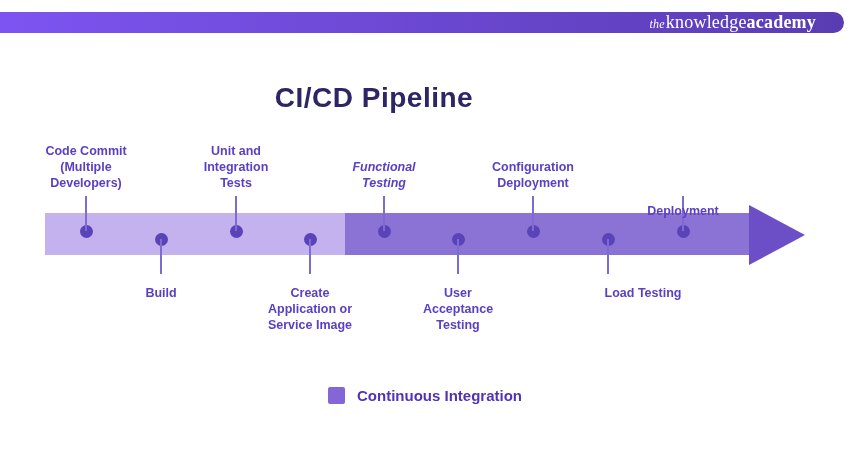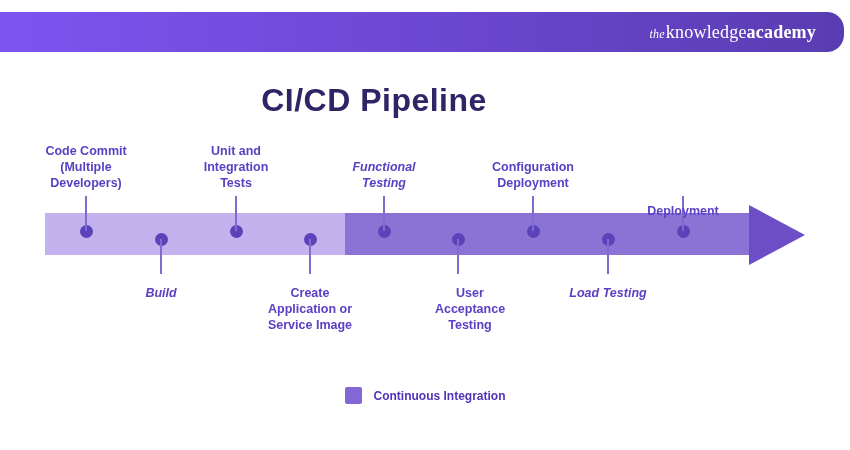--- a/index.html
+++ b/index.html
@@ -16,35 +16,35 @@
   *{margin:0;padding:0;box-sizing:border-box;}
   html,body{width:850px;height:450px;}
   body{
     position:relative;
     background:#ffffff;
     font-family:"Liberation Sans", sans-serif;
     overflow:hidden;
   }
   .brand-bar{
     position:absolute; top:12px; left:0;
-    width:844px; height:40px;
+    width:844px; height:21px;
     border-radius:0 17px 17px 0;
     background:linear-gradient(90deg,var(--g1),var(--g2));
     display:flex; align-items:center; justify-content:flex-end;
     padding-right:28px;
   }
   .brand-logo{
     font-family:"Liberation Serif","DejaVu Serif",serif;
     color:#ffffff; font-size:18px; letter-spacing:.2px; white-space:nowrap;
   }
   .brand-logo .the{font-style:italic; font-size:12px; margin-right:1px;}
   .brand-logo .academy{font-weight:bold;}
   .title{
     position:absolute; top:82px; left:0; width:748px;
-    text-align:center; font-size:32px; font-weight:bold;
+    text-align:center; font-size:28px; font-weight:bold;
     color:var(--title); letter-spacing:.5px;
   }
   .seg{position:absolute; top:213px; height:42px;}
   .seg-delivery{left:45px; width:300px; background:var(--light);}
   .seg-integration{left:345px; width:406px; background:var(--dark);}
   .arrow-head{
     position:absolute; left:749px; top:205px; width:0; height:0;
     border-top:30px solid transparent;
     border-bottom:30px solid transparent;
     border-left:56px solid var(--arrow);
@@ -62,21 +62,21 @@
     line-height:16px; color:var(--label); white-space:pre-line;
     width:max-content;
   }
   .legend{
     position:absolute; top:387px; left:0; width:850px;
     display:flex; justify-content:center; align-items:center; gap:46px;
   }
   .legend-item{display:flex; align-items:center; gap:12px;}
   .legend-swatch{width:17px; height:17px; border-radius:2px;}
   .legend-label{
-    font-size:12px; font-weight:bold; color:var(--legend-text);
+    font-size:15px; font-weight:bold; color:var(--legend-text);
   }
 </style>
 </head>
 <body>
 
 <div class="brand-bar">
   <div class="brand-logo"><span class="the">the</span><span>knowledge</span><span class="academy">academy</span></div>
 </div>
 
 <div class="title">CI/CD Pipeline</div>
@@ -86,47 +86,47 @@
 <div class="arrow-head"></div>
 
 <div id="milestones">
     <div class="milestone-dot" style="left: 79.5px; top: 224.5px;"></div>
     <div class="milestone-connector" style="left: 85px; top: 196px; height: 35px;"></div>
     <div class="milestone-label" style="left: 86px; top: 143px;">Code Commit
 (Multiple
 Developers)</div>
     <div class="milestone-dot" style="left: 154.5px; top: 232.5px;"></div>
     <div class="milestone-connector" style="left: 160px; top: 239px; height: 35px;"></div>
-    <div class="milestone-label" style="left: 161px; top: 285px; font-style: italic;">Build</div>
+    <div class="milestone-label" style="left: 161px; top: 285px;">Build</div>
     <div class="milestone-dot" style="left: 229.5px; top: 224.5px;"></div>
     <div class="milestone-connector" style="left: 235px; top: 196px; height: 35px;"></div>
     <div class="milestone-label" style="left: 236px; top: 143px;">Unit and
 Integration
 Tests</div>
     <div class="milestone-dot" style="left: 303.5px; top: 232.5px;"></div>
     <div class="milestone-connector" style="left: 309px; top: 239px; height: 35px;"></div>
     <div class="milestone-label" style="left: 310px; top: 285px;">Create
 Application or
 Service Image</div>
     <div class="milestone-dot" style="left: 377.5px; top: 224.5px;"></div>
     <div class="milestone-connector" style="left: 383px; top: 196px; height: 35px;"></div>
     <div class="milestone-label" style="left: 384px; top: 159px; font-style: italic;">Functional
 Testing</div>
     <div class="milestone-dot" style="left: 451.5px; top: 232.5px;"></div>
     <div class="milestone-connector" style="left: 457px; top: 239px; height: 35px;"></div>
-    <div class="milestone-label" style="left: 458px; top: 285px; margin-left: 12px;">User
+    <div class="milestone-label" style="left: 458px; top: 285px;">User
 Acceptance
 Testing</div>
     <div class="milestone-dot" style="left: 526.5px; top: 224.5px;"></div>
     <div class="milestone-connector" style="left: 532px; top: 196px; height: 35px;"></div>
     <div class="milestone-label" style="left: 533px; top: 159px;">Configuration
 Deployment</div>
     <div class="milestone-dot" style="left: 601.5px; top: 232.5px;"></div>
     <div class="milestone-connector" style="left: 607px; top: 239px; height: 35px;"></div>
-    <div class="milestone-label" style="left: 608px; top: 285px; font-style: italic;">Load Testing</div>
+    <div class="milestone-label" style="left: 643px; top: 285px;">Load Testing</div>
     <div class="milestone-dot" style="left: 676.5px; top: 224.5px;"></div>
     <div class="milestone-connector" style="left: 682px; top: 196px; height: 35px;"></div>
     <div class="milestone-label" style="left: 683px; top: 175px; margin-top: 28px;">Deployment</div>
   </div>
 
 <div class="legend">
   <div class="legend-item">
     <span class="legend-swatch" id="swatch-0" style="background: rgb(132, 103, 214);"></span>
     <span class="legend-label">Continuous Integration</span>
   </div>

